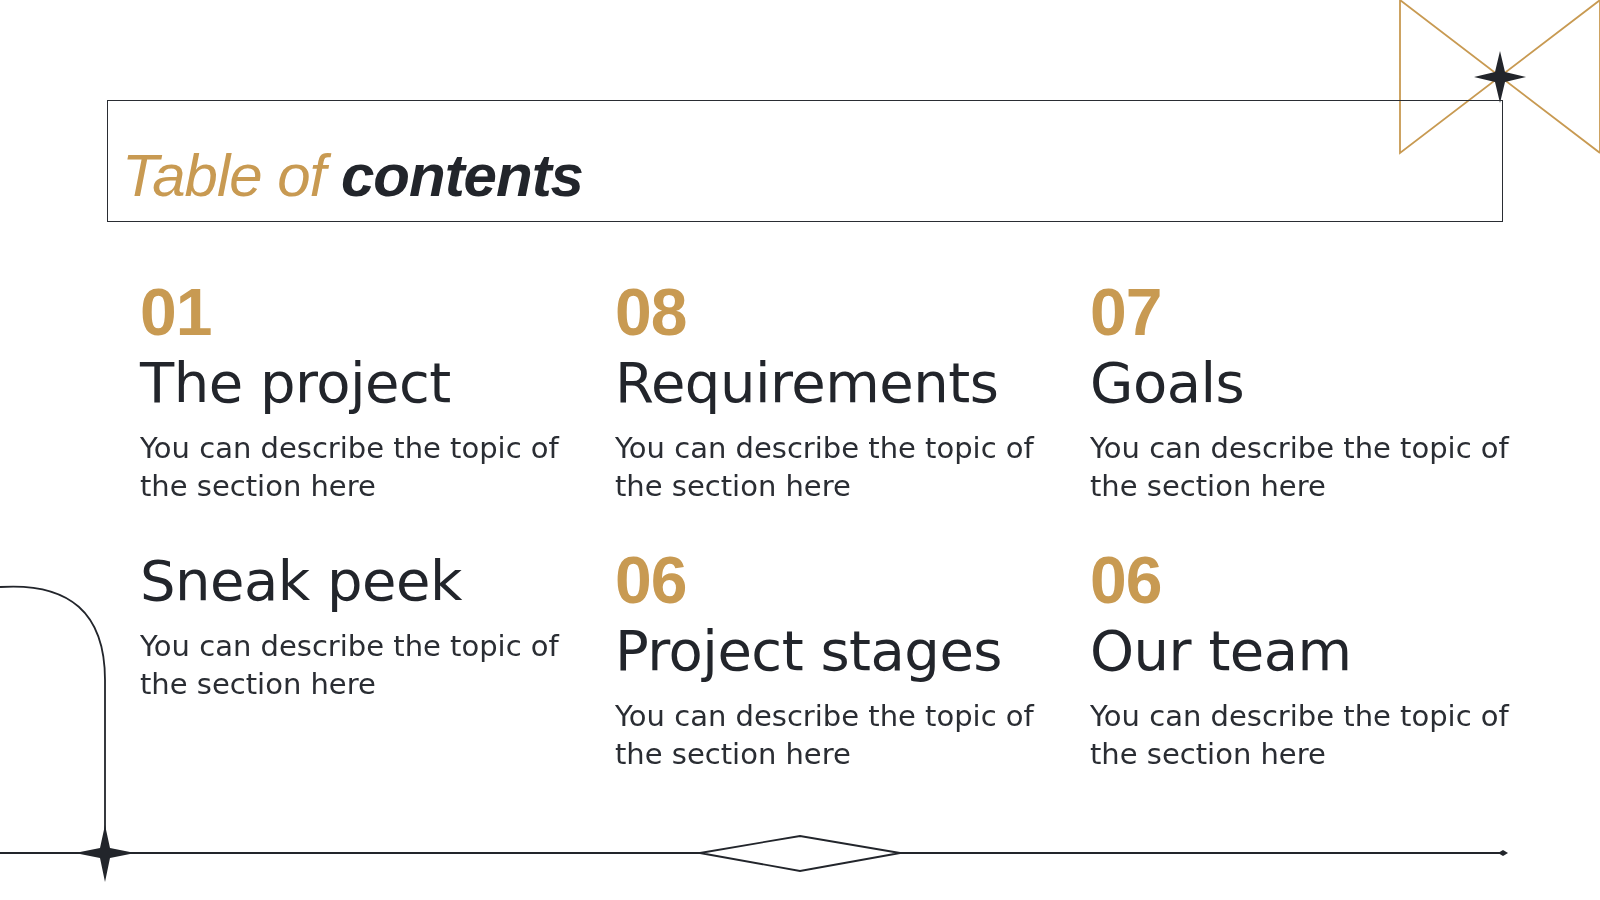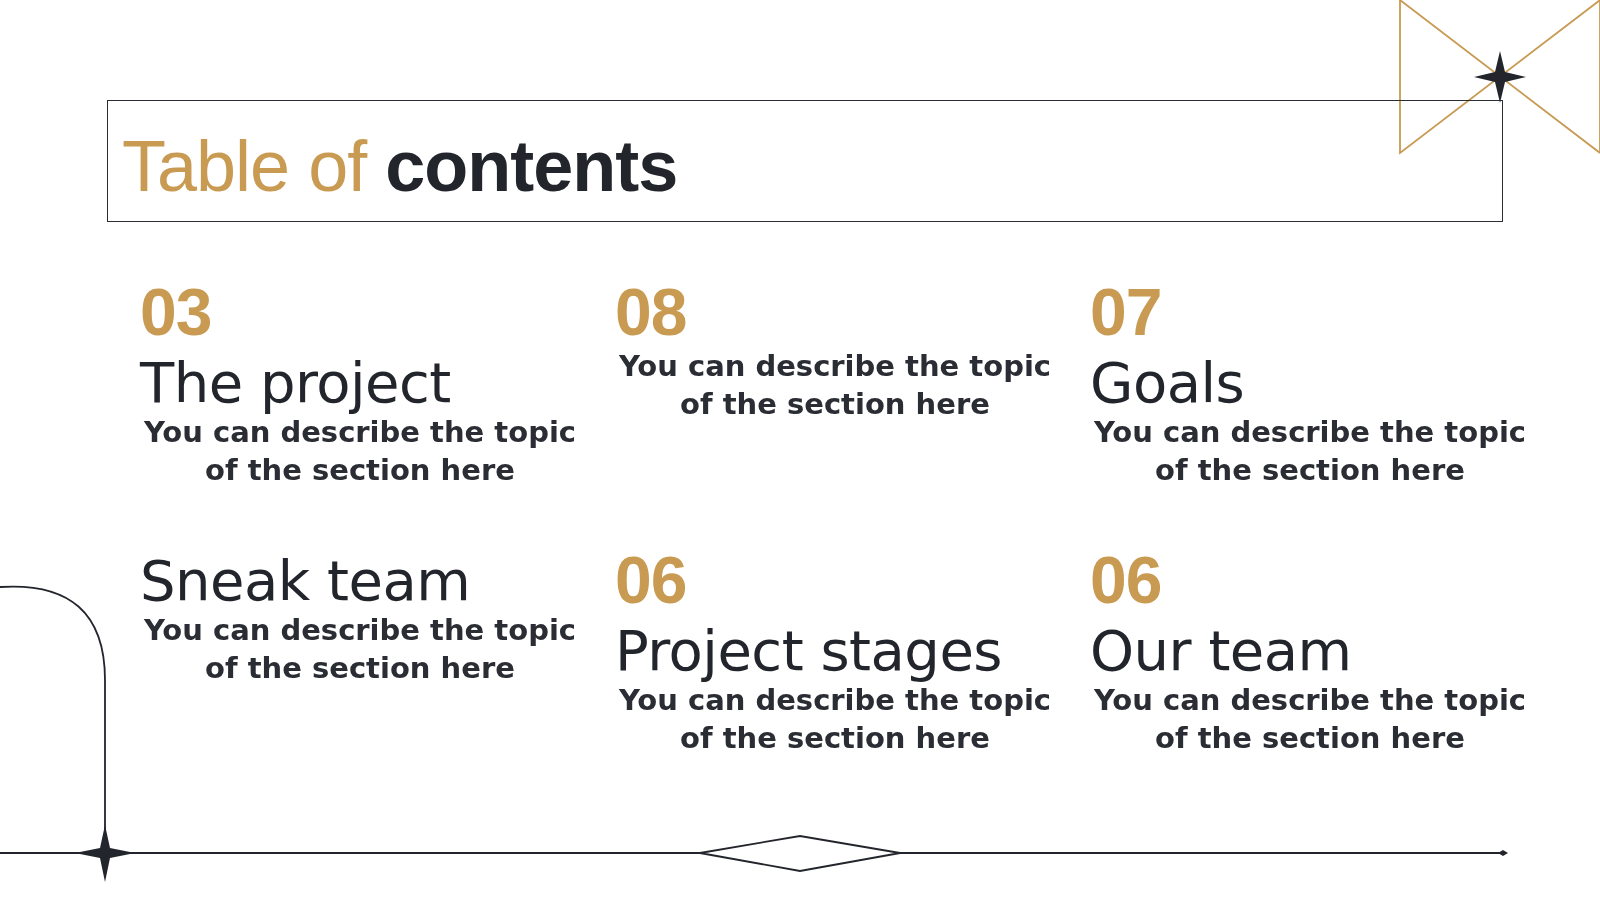--- a/index.html
+++ b/index.html
@@ -1,31 +1,31 @@
 <!DOCTYPE html>
 <html><head>
 <meta charset="utf-8">
 <style>
   html, body { margin:0; padding:0; }
   body { width:1600px; height:900px; background:#ffffff; position:relative; overflow:hidden;
          font-family: "Liberation Sans", "DejaVu Sans", sans-serif; color:#22252b; }
   .deco { position:absolute; left:0; top:0; width:1600px; height:900px; pointer-events:none; }
   .title-box { position:absolute; left:107px; top:100px; width:1396px; height:122px;
                border:1.5px solid #2a2d33; box-sizing:border-box; }
-  .title { position:absolute; left:122px; top:116px; font-size:72px; line-height:100px;
-           letter-spacing:-1px; white-space:nowrap; }
+  .title { position:absolute; left:122px; top:126px; font-size:60px; line-height:100px;
+           letter-spacing:-1px; white-space:nowrap;font-style:italic; }
   .title .light { color:#c89a52; font-weight:400; }
   .title .bold { color:#22252b; font-weight:700; }
   .item { position:absolute; width:440px; }
   .num { font-family:"Liberation Sans", sans-serif; font-weight:700; color:#c89a52;
          font-size:66px; line-height:70px; letter-spacing:-1px; }
   .head { font-family:"DejaVu Sans", sans-serif; font-size:56px; line-height:60px;
           color:#22252b; margin-top:6px; letter-spacing:-0.5px; white-space:nowrap; }
   .desc { font-family:"DejaVu Sans", sans-serif; font-size:29px; line-height:38px;
-          color:#2a2d33; font-weight:700;text-align:center; }
+          color:#2a2d33; margin-top:16px; font-weight:400; }
 </style>
 </head>
 <body>
 
 <svg class="deco" viewBox="0 0 1600 900">
 
   <g fill="none" stroke="#c89a52" stroke-width="1.8">
     <path d="M1400 0 L1400 153 L1600 0 M1400 0 L1600 153"></path>
     <path d="M1600 0 L1600 153"></path>
   </g>
@@ -44,35 +44,36 @@
   <path fill="#22252b" d="M105 825 L110 848 L135 853 L110 858 L105 882 L100 858 L75 853 L100 848 Z"></path>
 </svg>
 
 <div class="title-box"></div>
 <div class="title">
   <span class="light">Table of</span>
   <span class="bold">contents</span>
 </div>
 
 <div class="item" style="left:140px; top:277px;">
-  <div class="num">03</div>
+  <div class="num">01</div>
   <div class="head">The project</div>
   <div class="desc">You can describe the topic of the section here</div>
 </div>
 <div class="item" style="left:615px; top:277px;">
   <div class="num">08</div>
+  <div class="head">Requirements</div>
   <div class="desc">You can describe the topic of the section here</div>
 </div>
 <div class="item" style="left:1090px; top:277px;">
   <div class="num">07</div>
   <div class="head">Goals</div>
   <div class="desc">You can describe the topic of the section here</div>
 </div>
 <div class="item" style="left:140px; top:545px;">
-  <div class="head">Sneak team</div>
+  <div class="head">Sneak peek</div>
   <div class="desc">You can describe the topic of the section here</div>
 </div>
 <div class="item" style="left:615px; top:545px;">
   <div class="num">06</div>
   <div class="head">Project stages</div>
   <div class="desc">You can describe the topic of the section here</div>
 </div>
 <div class="item" style="left:1090px; top:545px;">
   <div class="num">06</div>
   <div class="head">Our team</div>

